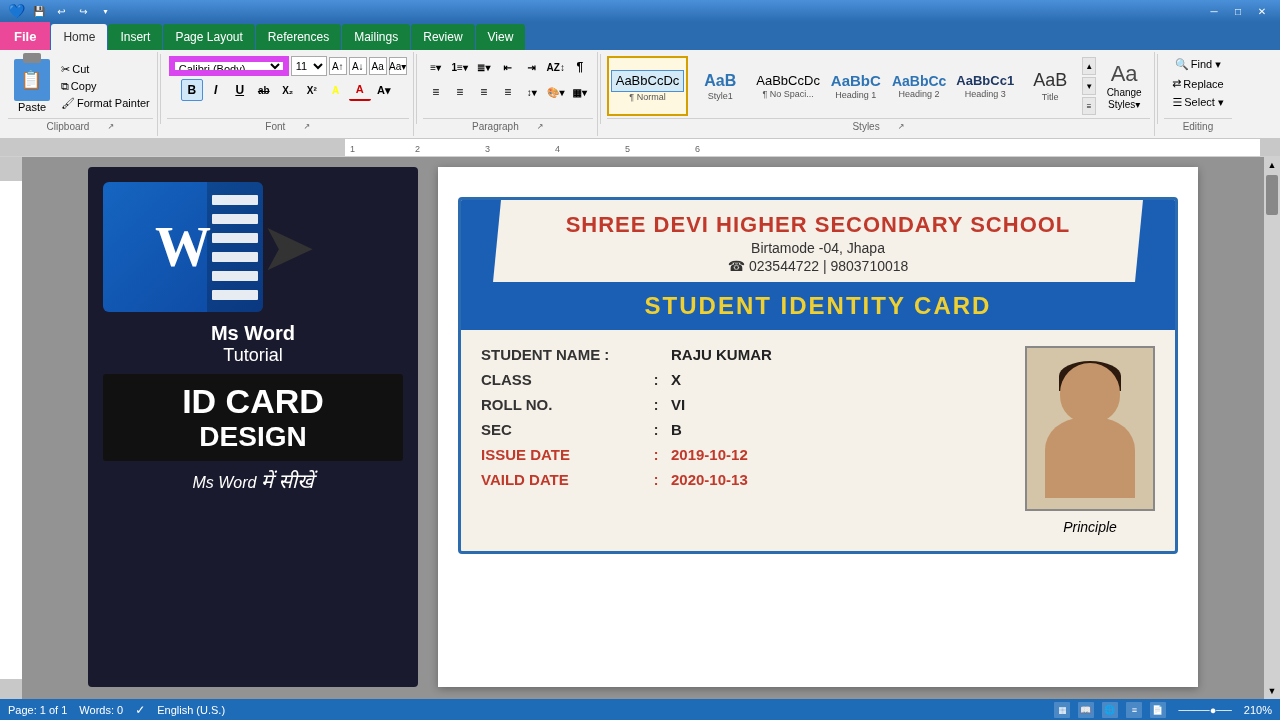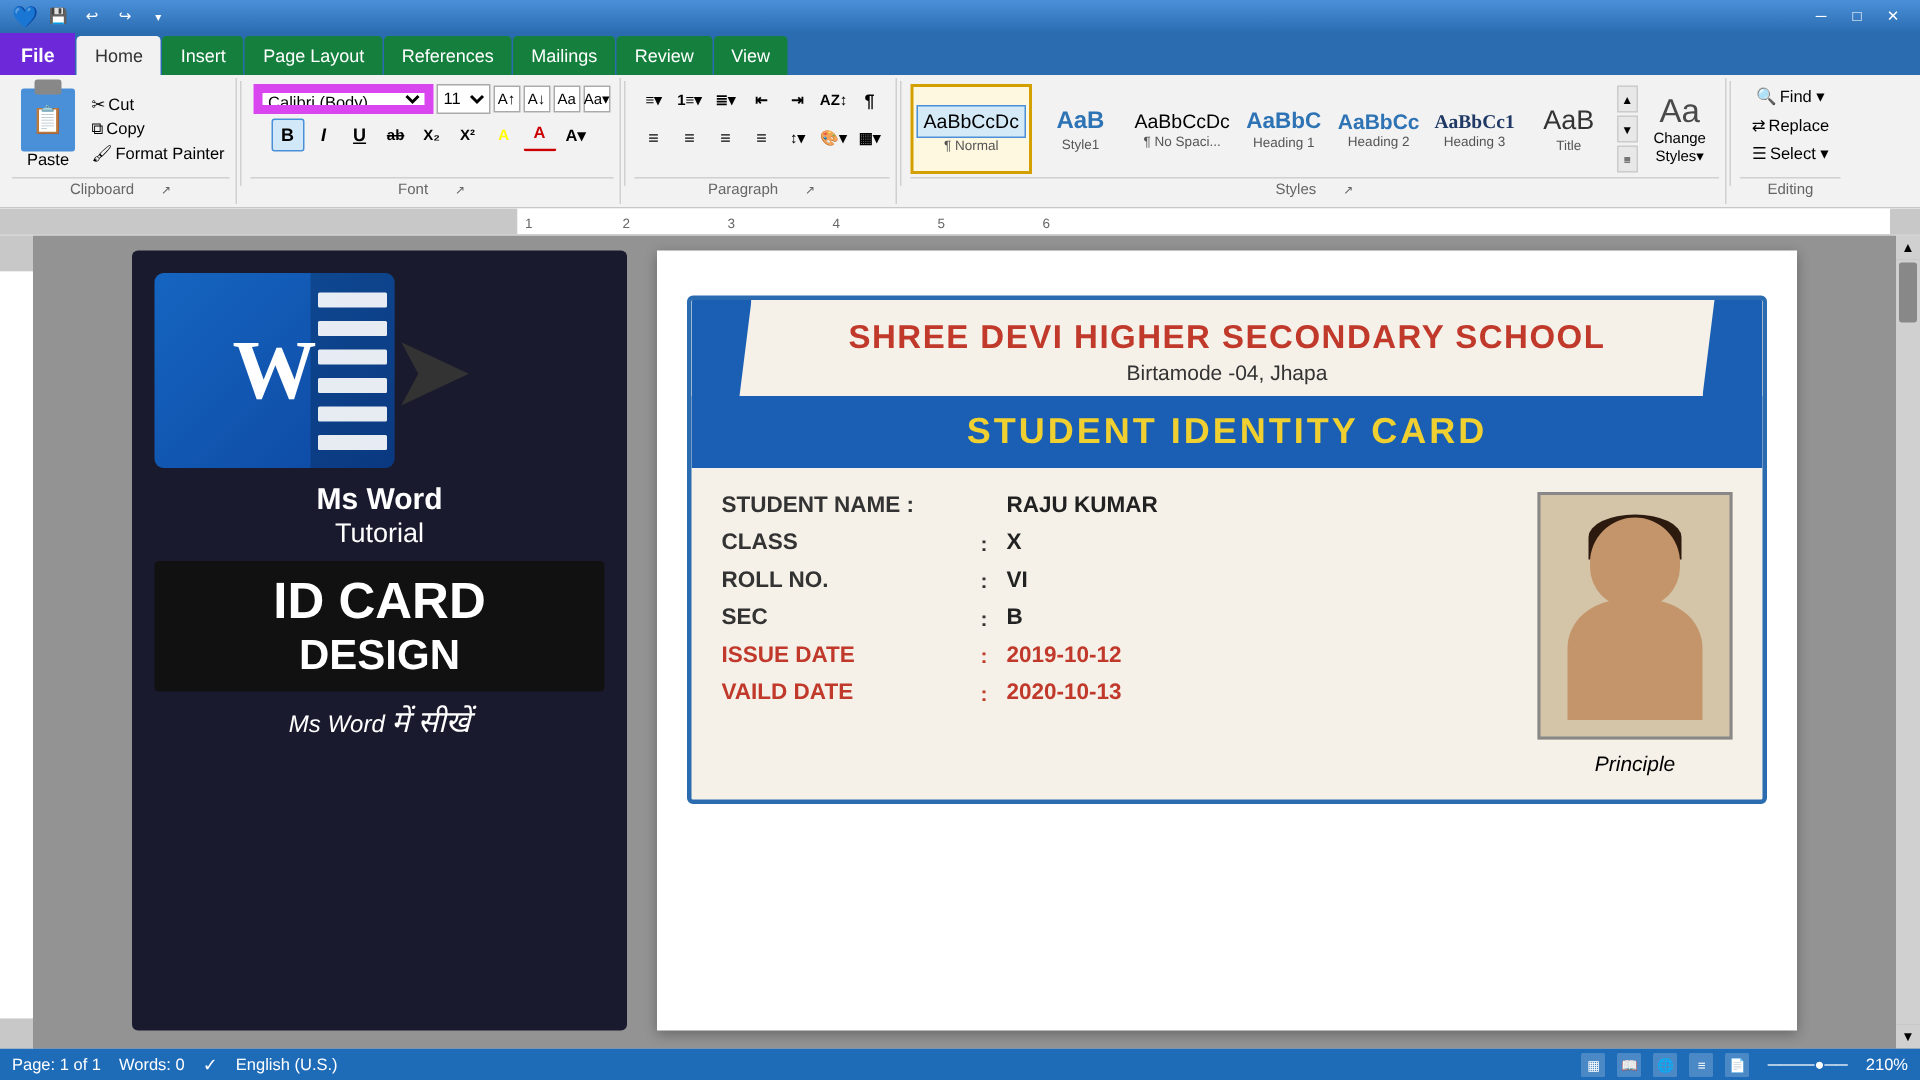--- a/index.html
+++ b/index.html
@@ -42,21 +42,21 @@
 
     
     #tab-bar {
       display: flex;
       align-items: flex-end;
       height: 28px;
       background: #2b6cb0;
       padding-left: 0;
     }
     #file-tab {
-      background: #6d28d9;
+      background: #ec4899;
       color: white;
       padding: 4px 14px;
       font-size: 13px;
       font-weight: bold;
       height: 28px;
       display: flex;
       align-items: center;
       cursor: pointer;
     }
     .ribbon-tab {
@@ -777,21 +777,21 @@
             <div class="preview" style="font-size:15px; font-weight:bold; color:#2e74b5;">AaBbC</div>
             <div style="font-size:9px; color:#555;">Heading 1</div>
           </div>
 
           <div class="style-item">
             <div class="preview" style="font-size:14px; font-weight:bold; color:#2e74b5;">AaBbCc</div>
             <div style="font-size:9px; color:#555;">Heading 2</div>
           </div>
 
           <div class="style-item">
-            <div class="preview" style="font-size:13px; font-weight:bold; color:#1f3864;font-family:Liberation Serif, serif;">AaBbCc1</div>
+            <div class="preview" style="font-size:13px; font-weight:bold; color:#1f3864;">AaBbCc1</div>
             <div style="font-size:9px; color:#555;">Heading 3</div>
           </div>
 
           <div class="style-item">
             <div class="preview" style="font-size:18px; color:#333;">AaB</div>
             <div style="font-size:9px; color:#555;">Title</div>
           </div>
         </div>
 
         <div class="gallery-arrow">
@@ -893,20 +893,24 @@
           <span class="hindi">में सीखें</span>
         </div>
       </div>
 
       <div id="id-card-doc">
         <div id="id-card">
 
           <div class="id-card-header">
             <div class="school-name">SHREE DEVI HIGHER SECONDARY SCHOOL</div>
             <div class="school-address">Birtamode -04, Jhapa</div>
+            <div class="school-phone">
+              <span>☎</span>
+              <span>023544722 | 9803710018</span>
+            </div>
           </div>
 
           <div class="id-card-banner-section">STUDENT IDENTITY CARD</div>
 
           <div class="id-card-body">
 
             <div class="id-card-details">
 
               <div class="detail-row">
                 <span class="detail-label">STUDENT NAME :</span>

